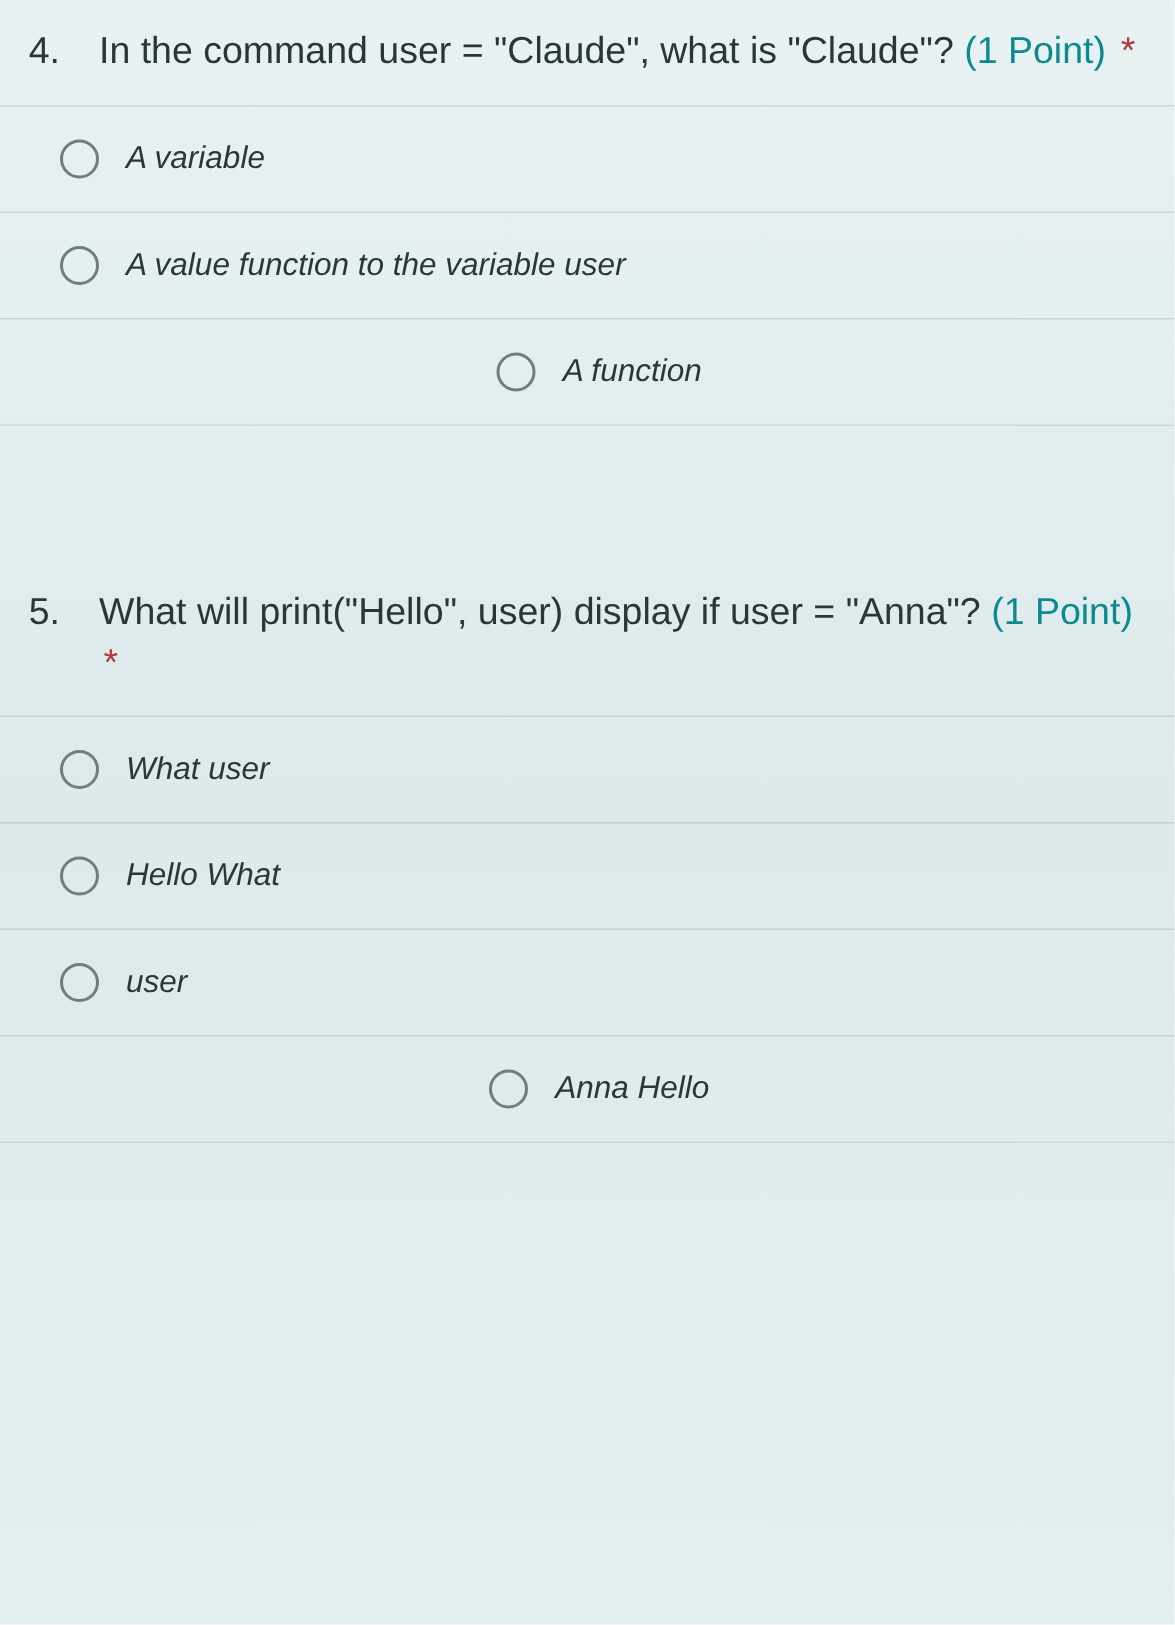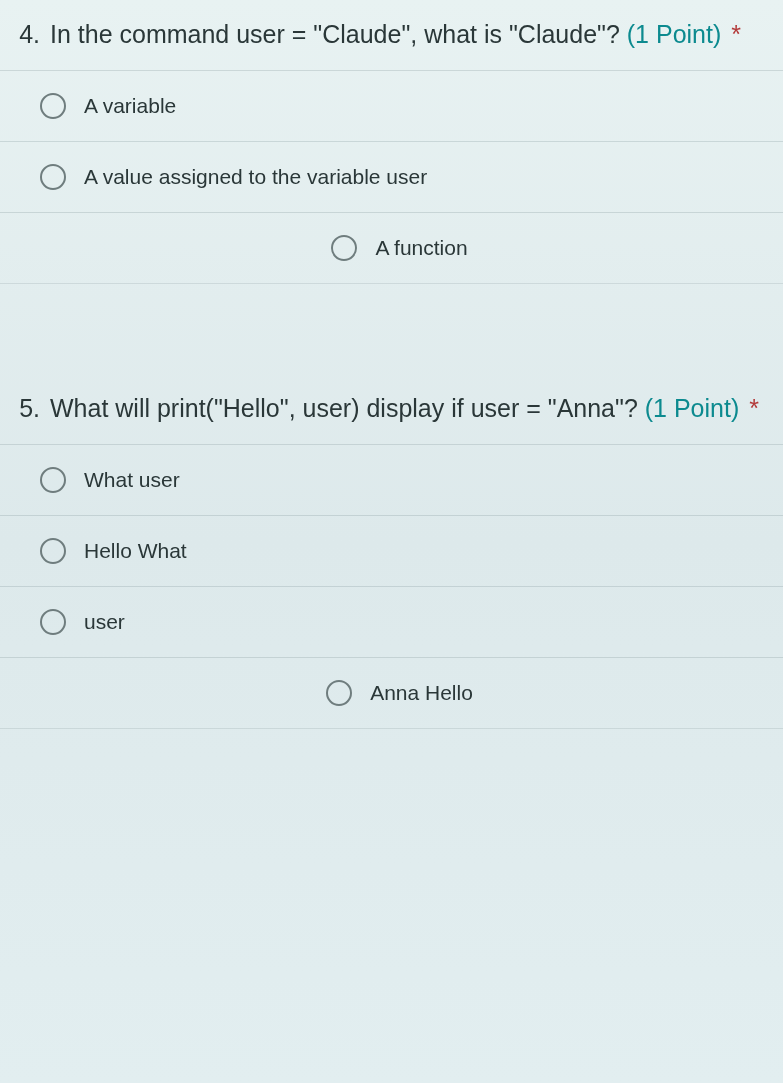--- a/index.html
+++ b/index.html
@@ -26,20 +26,21 @@
       line-height: 1.35;
     }
     .question-number {
       min-width: 38px;
       text-align: right;
       padding-right: 10px;
       color: #2a3738;
     }
     .question-text {
       flex: 1;
+      margin-left: 16px;
     }
     .points {
       color: #0c8a8f;
     }
     .required {
       color: #b33a3a;
       margin-left: 3px;
     }
     .option {
       display: flex;
@@ -57,20 +58,21 @@
       height: 26px;
       border: 2px solid #6f7d7e;
       border-radius: 50%;
       flex-shrink: 0;
       margin-right: 18px;
       background: transparent;
     }
     .option-label {
       font-size: 21px;
       color: #2a3738;
+      font-style: italic;
     }
     .spacer {
       height: 60px;
     }
   </style>
 </head>
 <body>
 
 <div class="question-block">
   <div class="question-header">
@@ -80,21 +82,21 @@
       <span class="points">(1 Point)</span>
       <span class="required">*</span>
     </span>
   </div>
   <div class="option">
     <span class="radio-circle"></span>
     <span class="option-label">A variable</span>
   </div>
   <div class="option">
     <span class="radio-circle"></span>
-    <span class="option-label">A value assigned to the variable user</span>
+    <span class="option-label">A value function to the variable user</span>
   </div>
   <div class="option">
     <span class="radio-circle"></span>
     <span class="option-label">A function</span>
   </div>
 </div>
 
 <div class="spacer"></div>
 
 <div class="question-block">

